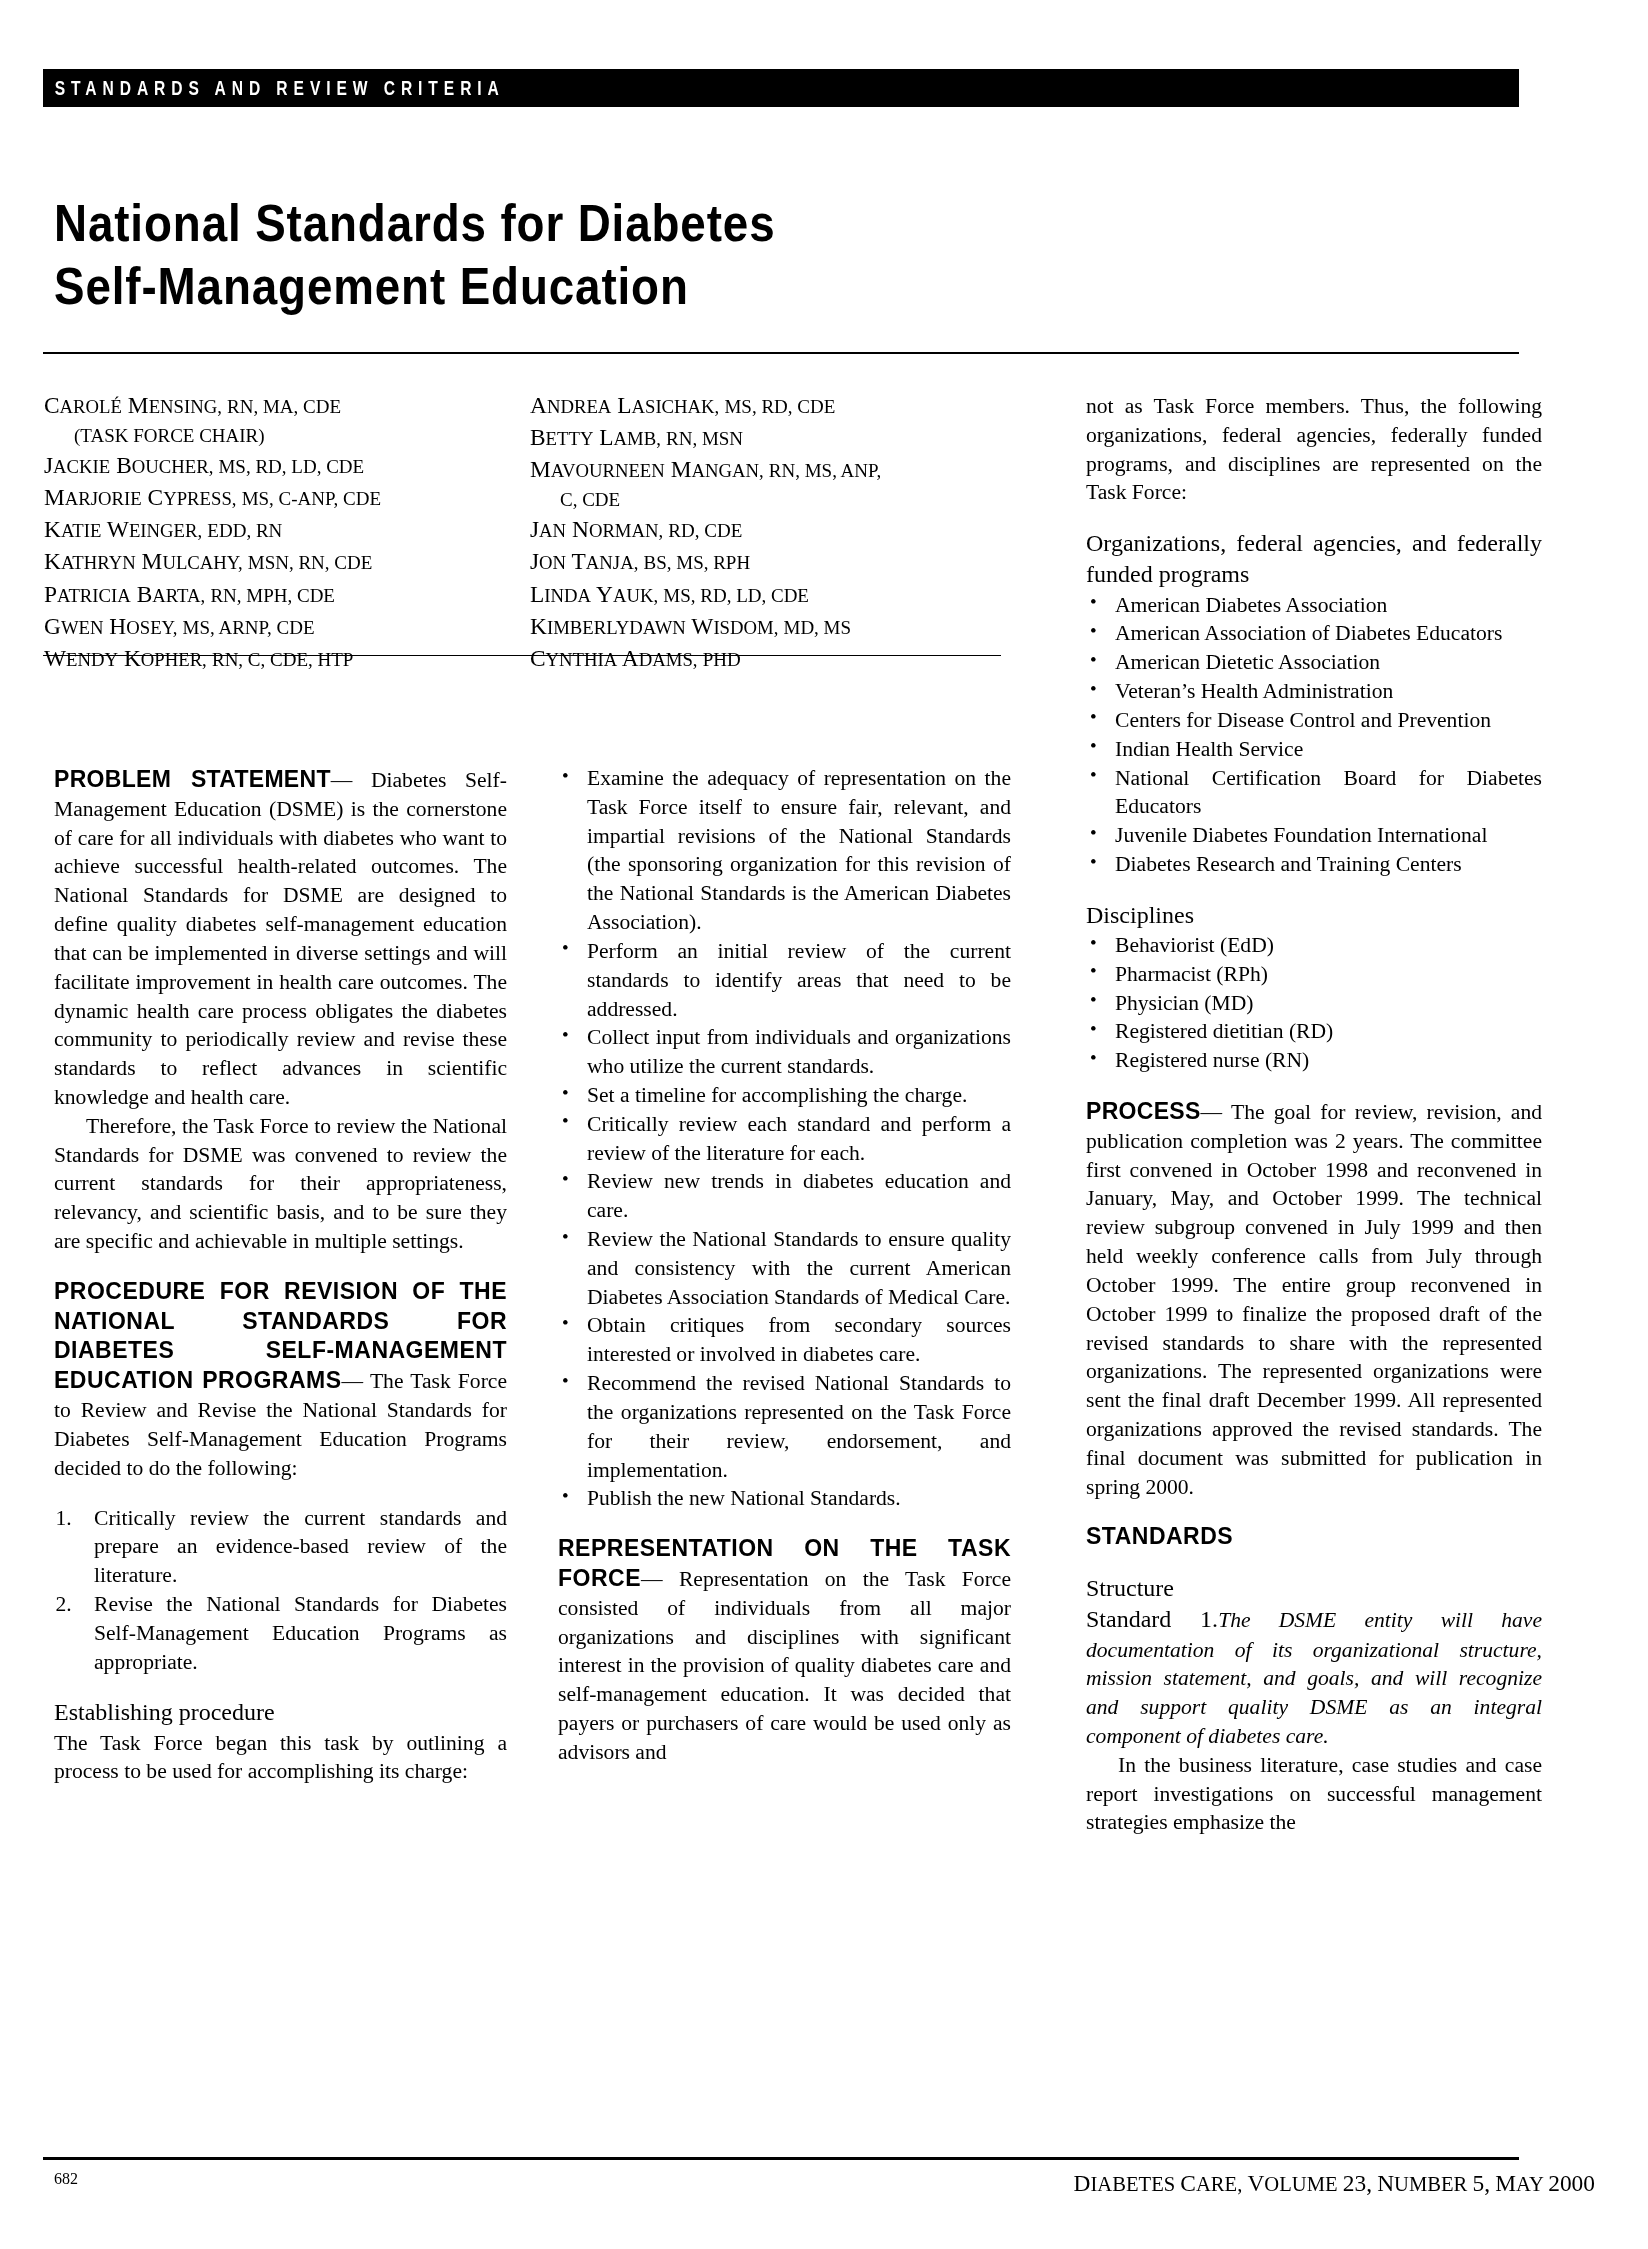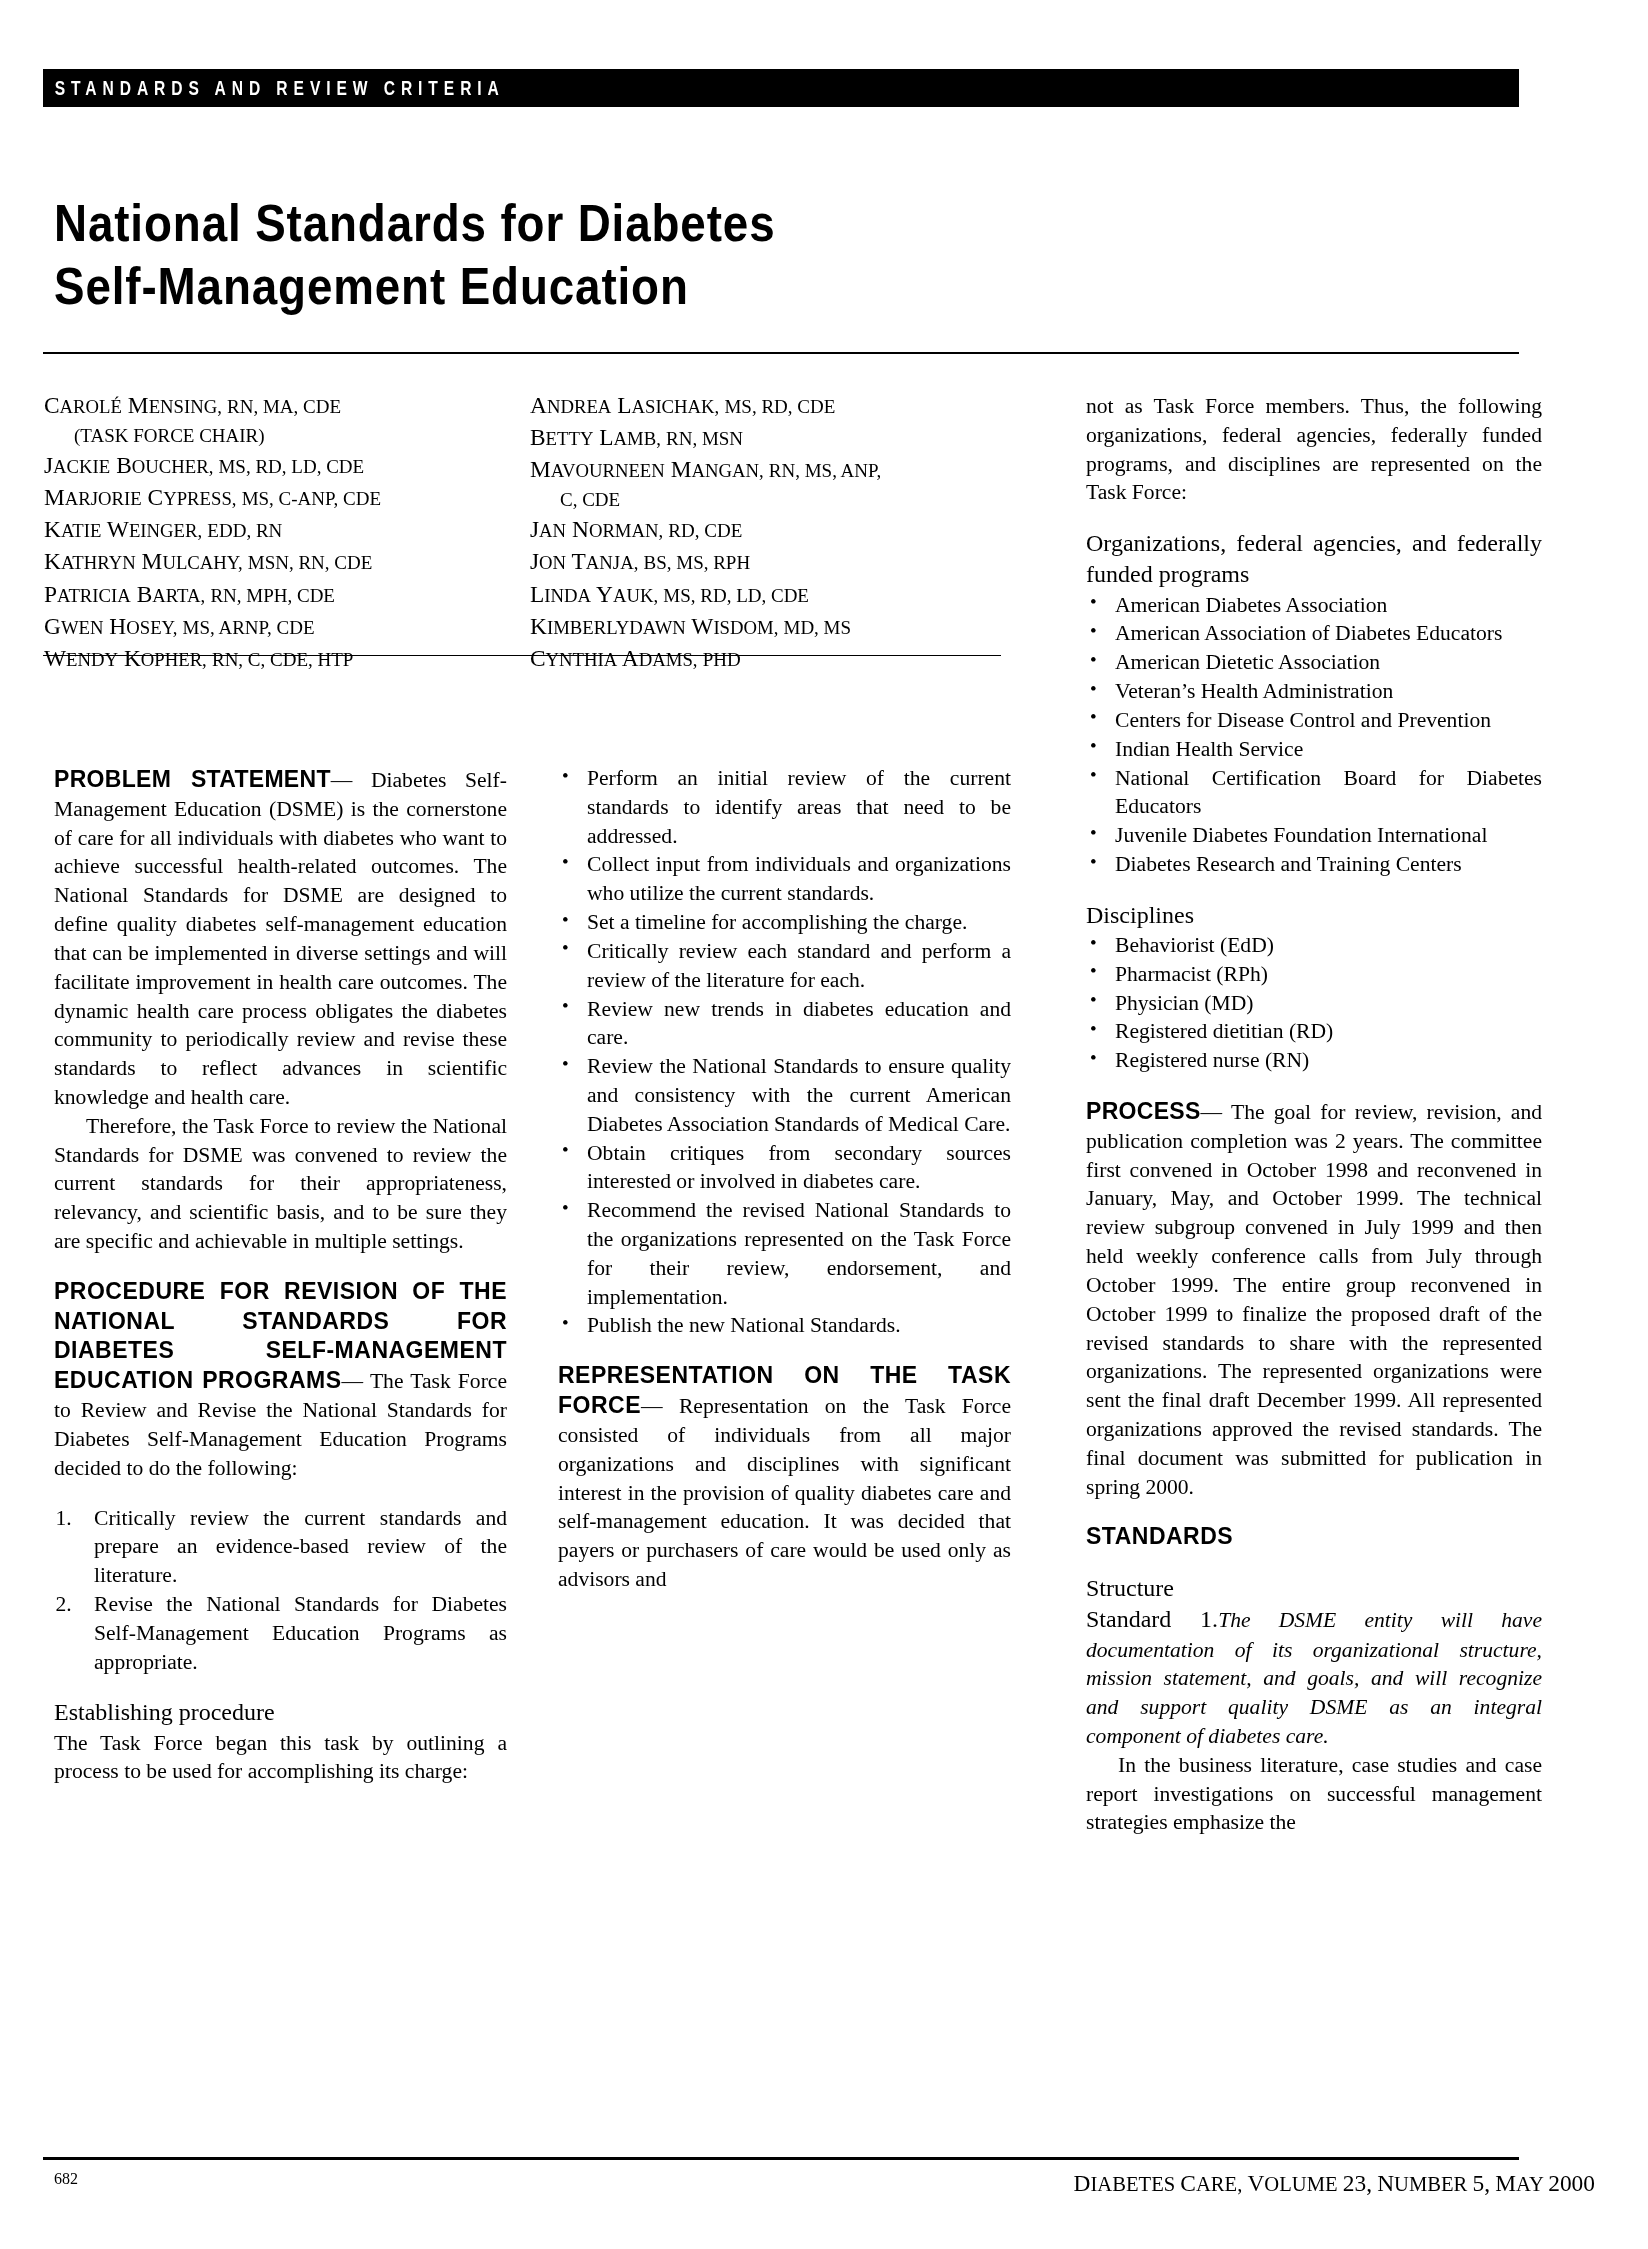--- a/index.html
+++ b/index.html
@@ -252,20 +252,21 @@
       </ol>
 
     <p class="gap">
       <span class="subhead" style="display:inline">Establishing procedure</span>
     </p>
     <p>The Task Force began this task by outlining a process to be used for accomplishing its charge:</p>
   </div>
 
   <div class="col c2">
     <ul class="blist" id="c2-bullets">
+        <li>Examine the adequacy of representation on the Task Force itself to ensure fair, relevant, and impartial revisions of the National Standards (the sponsoring organization for this revision of the National Standards is the American Diabetes Association).</li>
         <li>Perform an initial review of the current standards to identify areas that need to be addressed.</li>
         <li>Collect input from individuals and organizations who utilize the current standards.</li>
         <li>Set a timeline for accomplishing the charge.</li>
         <li>Critically review each standard and perform a review of the literature for each.</li>
         <li>Review new trends in diabetes education and care.</li>
         <li>Review the National Standards to ensure quality and consistency with the current American Diabetes Association Standards of Medical Care.</li>
         <li>Obtain critiques from secondary sources interested or involved in diabetes care.</li>
         <li>Recommend the revised National Standards to the organizations represented on the Task Force for their review, endorsement, and implementation.</li>
         <li>Publish the new National Standards.</li>
       </ul>

